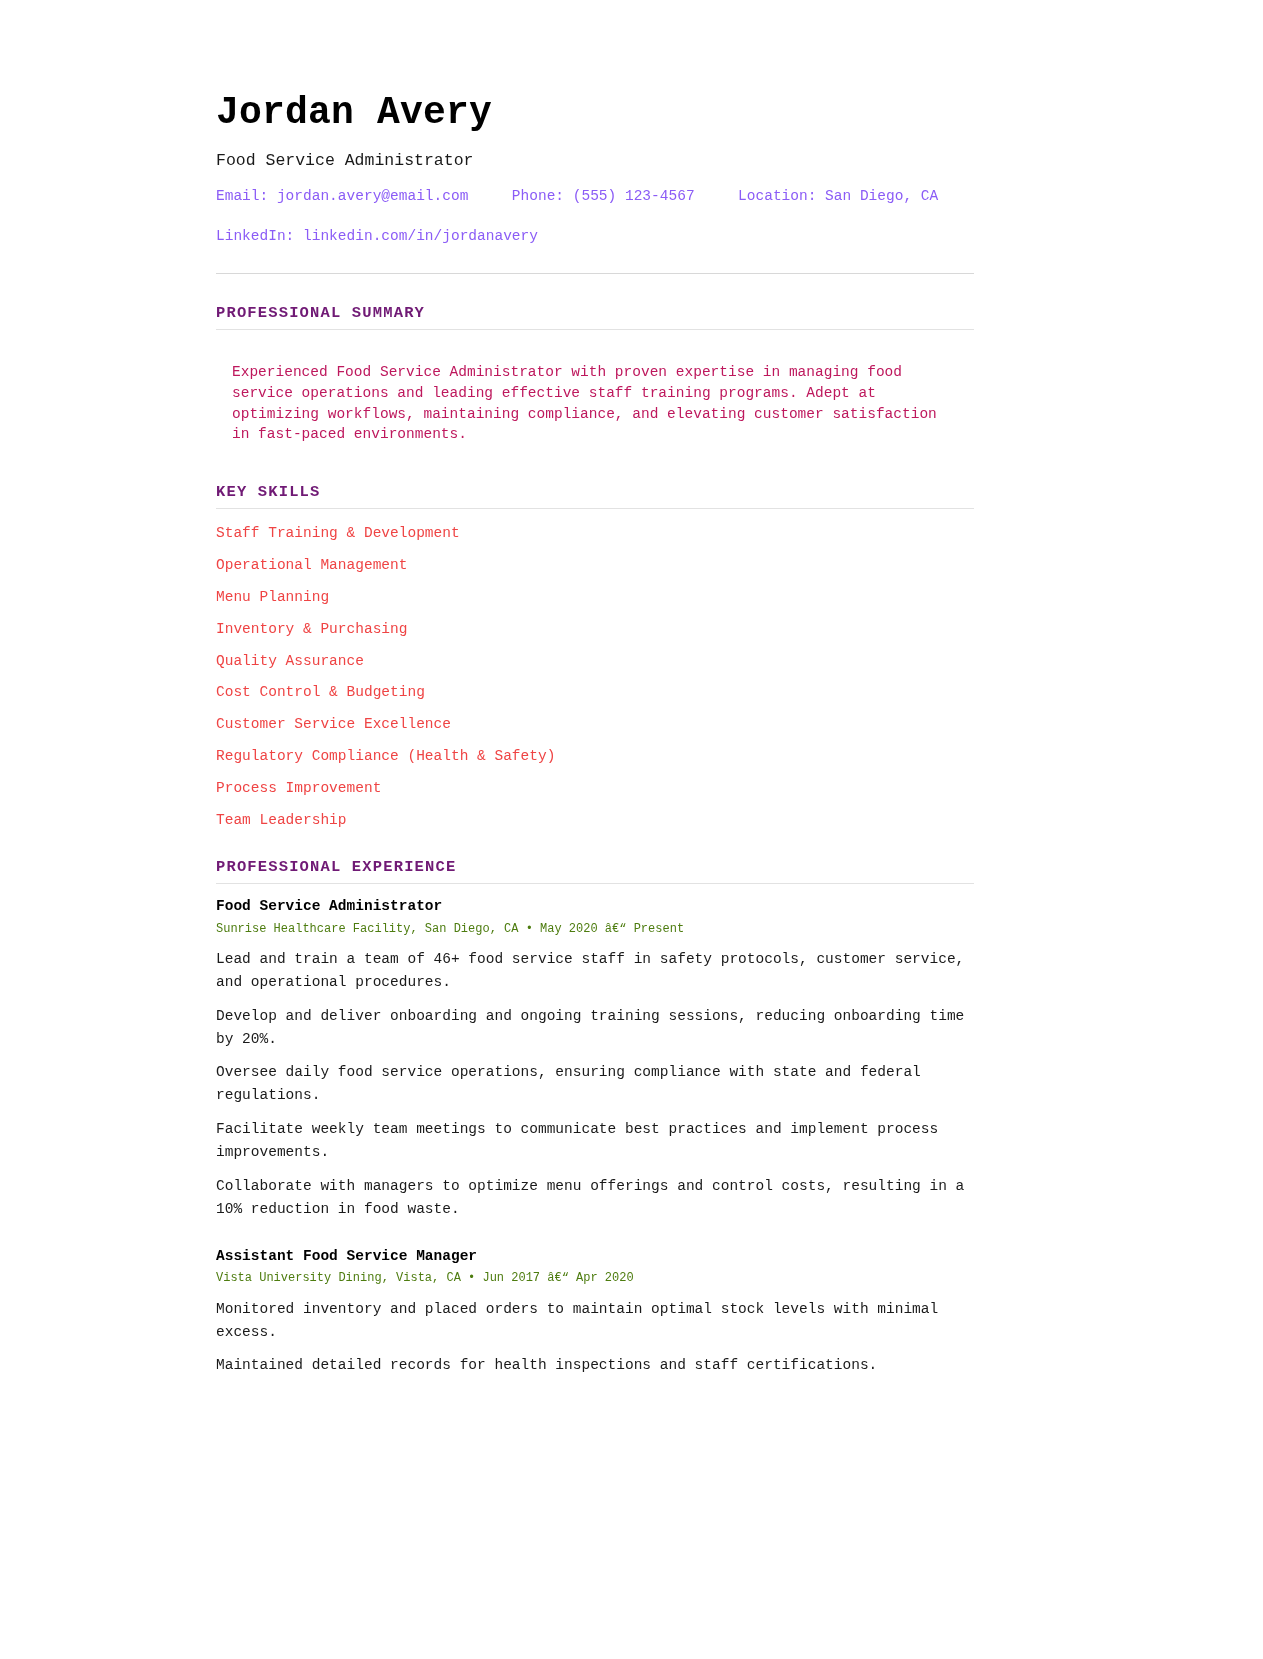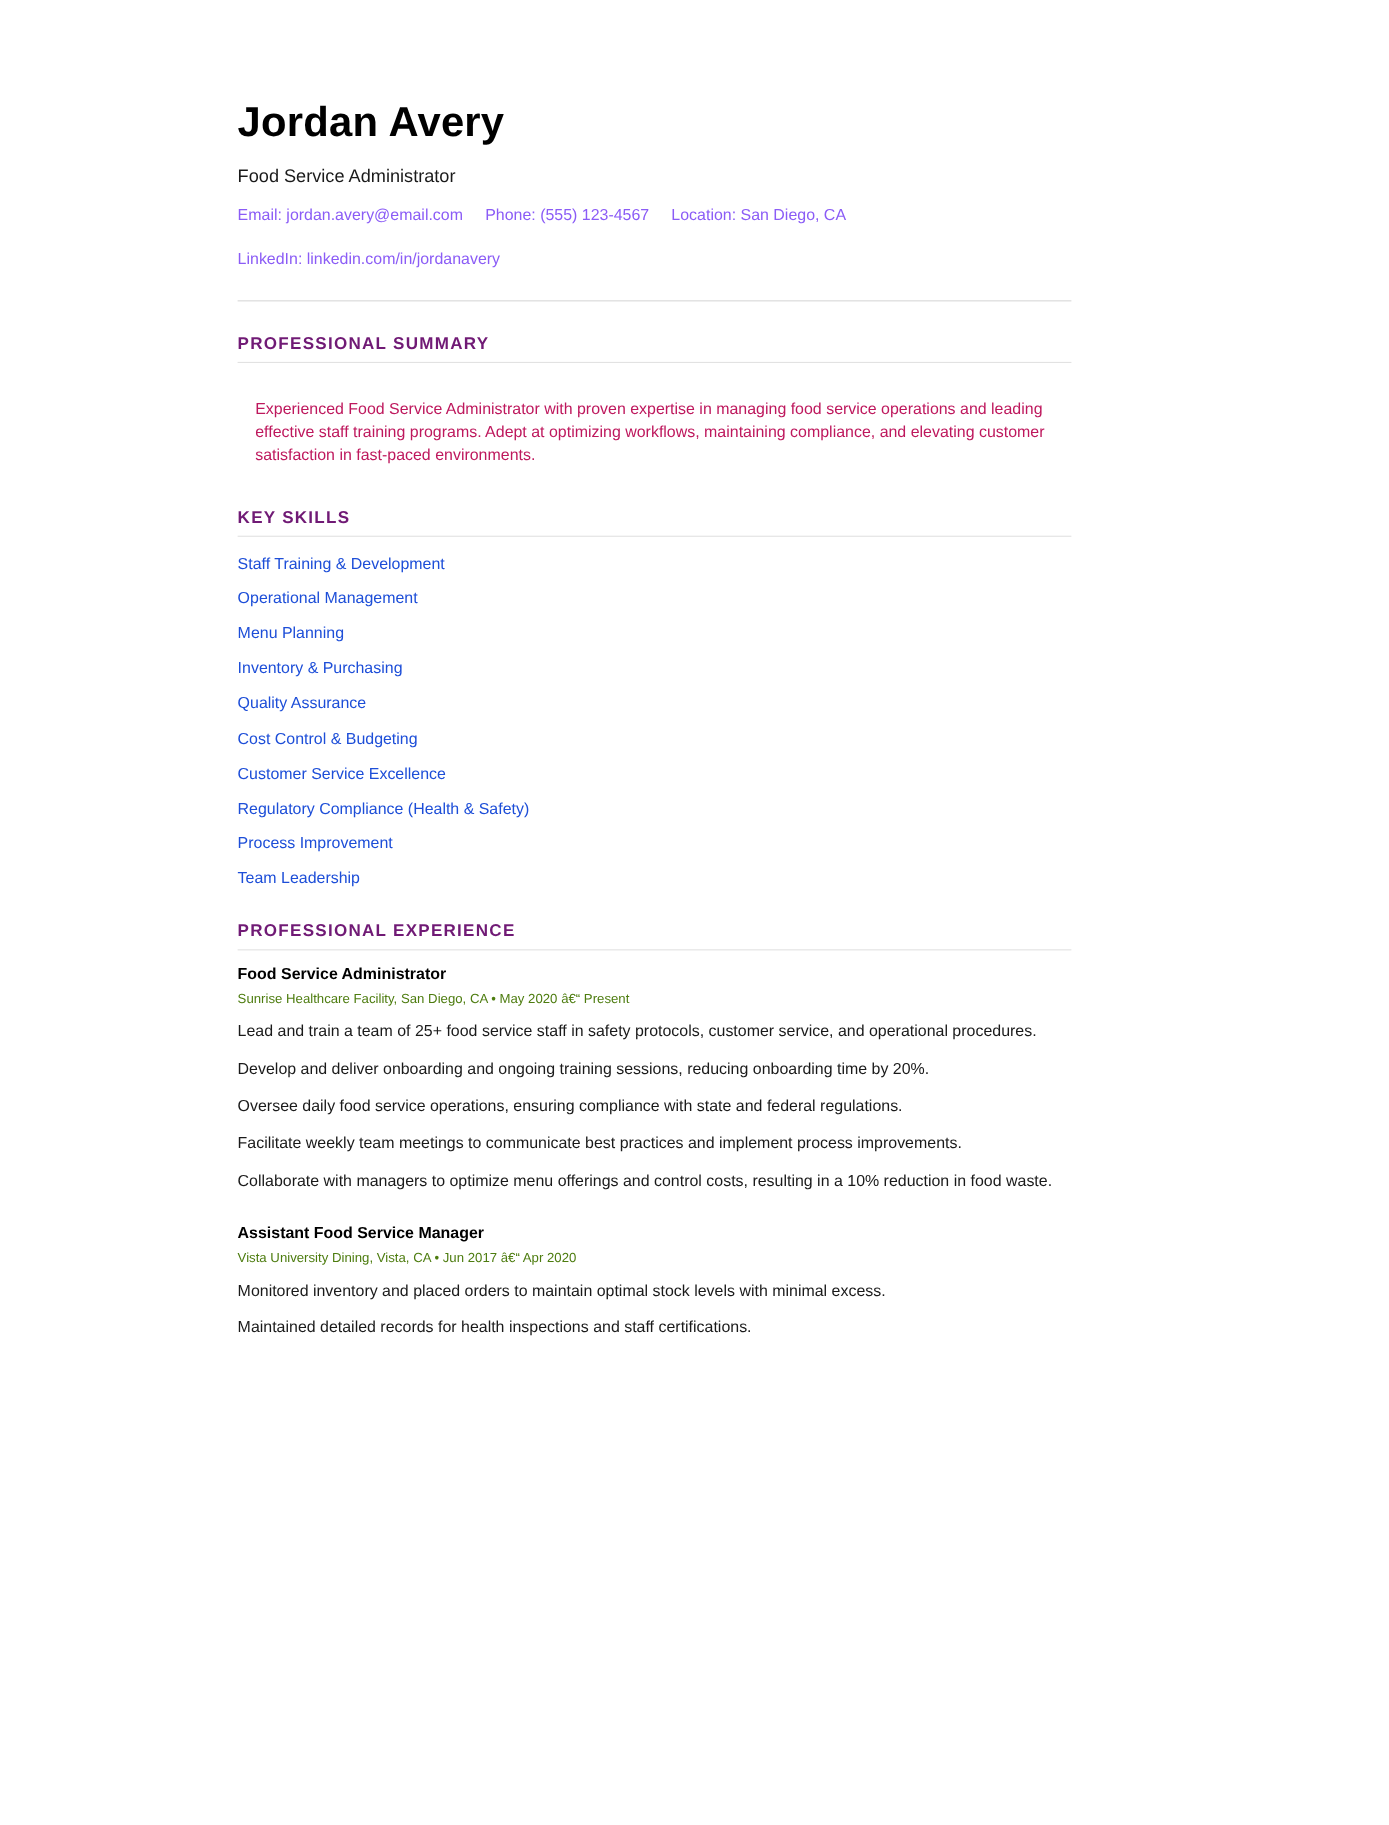--- a/index.html
+++ b/index.html
@@ -13,20 +13,21 @@
     color: #000000;
   }
   .page {
     position: relative;
     width: 1263px;
     height: 1659px;
     margin: 0 auto;
     background: #ffffff;
     box-sizing: border-box;
     overflow: hidden;
+    font-family: Liberation Mono, monospace;
   }
   .sheet {
     position: absolute;
     left: 216px;
     top: 0;
     width: 758px;
   }
 
   
   .name {
@@ -95,21 +96,21 @@
 
   
   .skills {
     list-style: none;
     margin: 0;
     padding: 9px 0 0 0;
   }
   .skills li {
     font-size: 14.5px;
     line-height: 1.3;
-    color: #1d4ed8;
+    color: #ef4444;
     padding: 6.5px 0 6.5px 0;
   }
 
   
   .experience {
     padding-top: 13px;
   }
   .job {
     padding-bottom: 6px;
   }
@@ -182,21 +183,21 @@
     <div class="section">
       <h2 class="section-heading">PROFESSIONAL EXPERIENCE</h2>
       <hr class="section-rule">
 
       <div class="experience">
 
         <div class="job">
           <p class="job-role">Food Service Administrator</p>
           <p class="job-meta">Sunrise Healthcare Facility, San Diego, CA • May 2020 â€“ Present</p>
           <ul class="job-bullets">
-            <li>Lead and train a team of 25+ food service staff in safety protocols, customer service, and operational procedures.</li>
+            <li>Lead and train a team of 46+ food service staff in safety protocols, customer service, and operational procedures.</li>
             <li>Develop and deliver onboarding and ongoing training sessions, reducing onboarding time by 20%.</li>
             <li>Oversee daily food service operations, ensuring compliance with state and federal regulations.</li>
             <li>Facilitate weekly team meetings to communicate best practices and implement process improvements.</li>
             <li>Collaborate with managers to optimize menu offerings and control costs, resulting in a 10% reduction in food waste.</li>
           </ul>
         </div>
 
         <div class="job">
           <p class="job-role">Assistant Food Service Manager</p>
           <p class="job-meta">Vista University Dining, Vista, CA • Jun 2017 â€“ Apr 2020</p>

